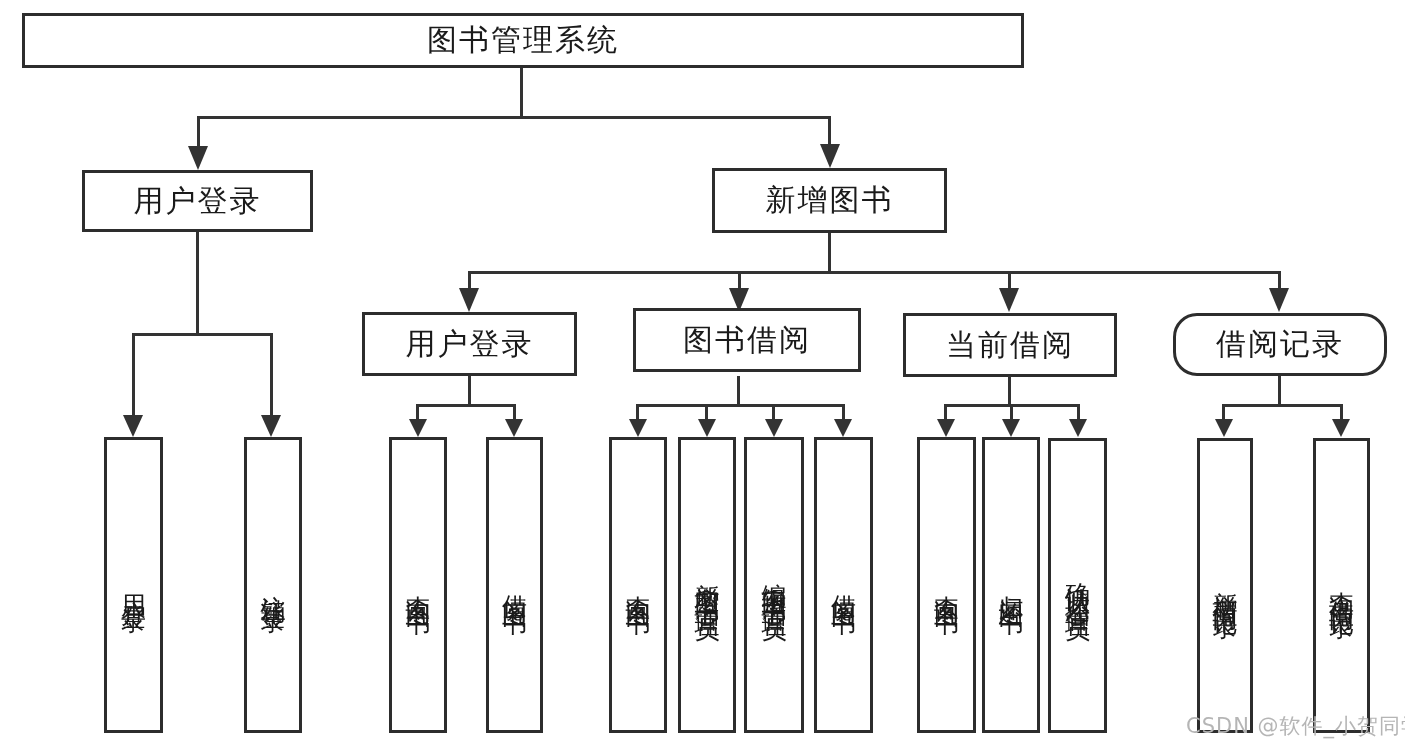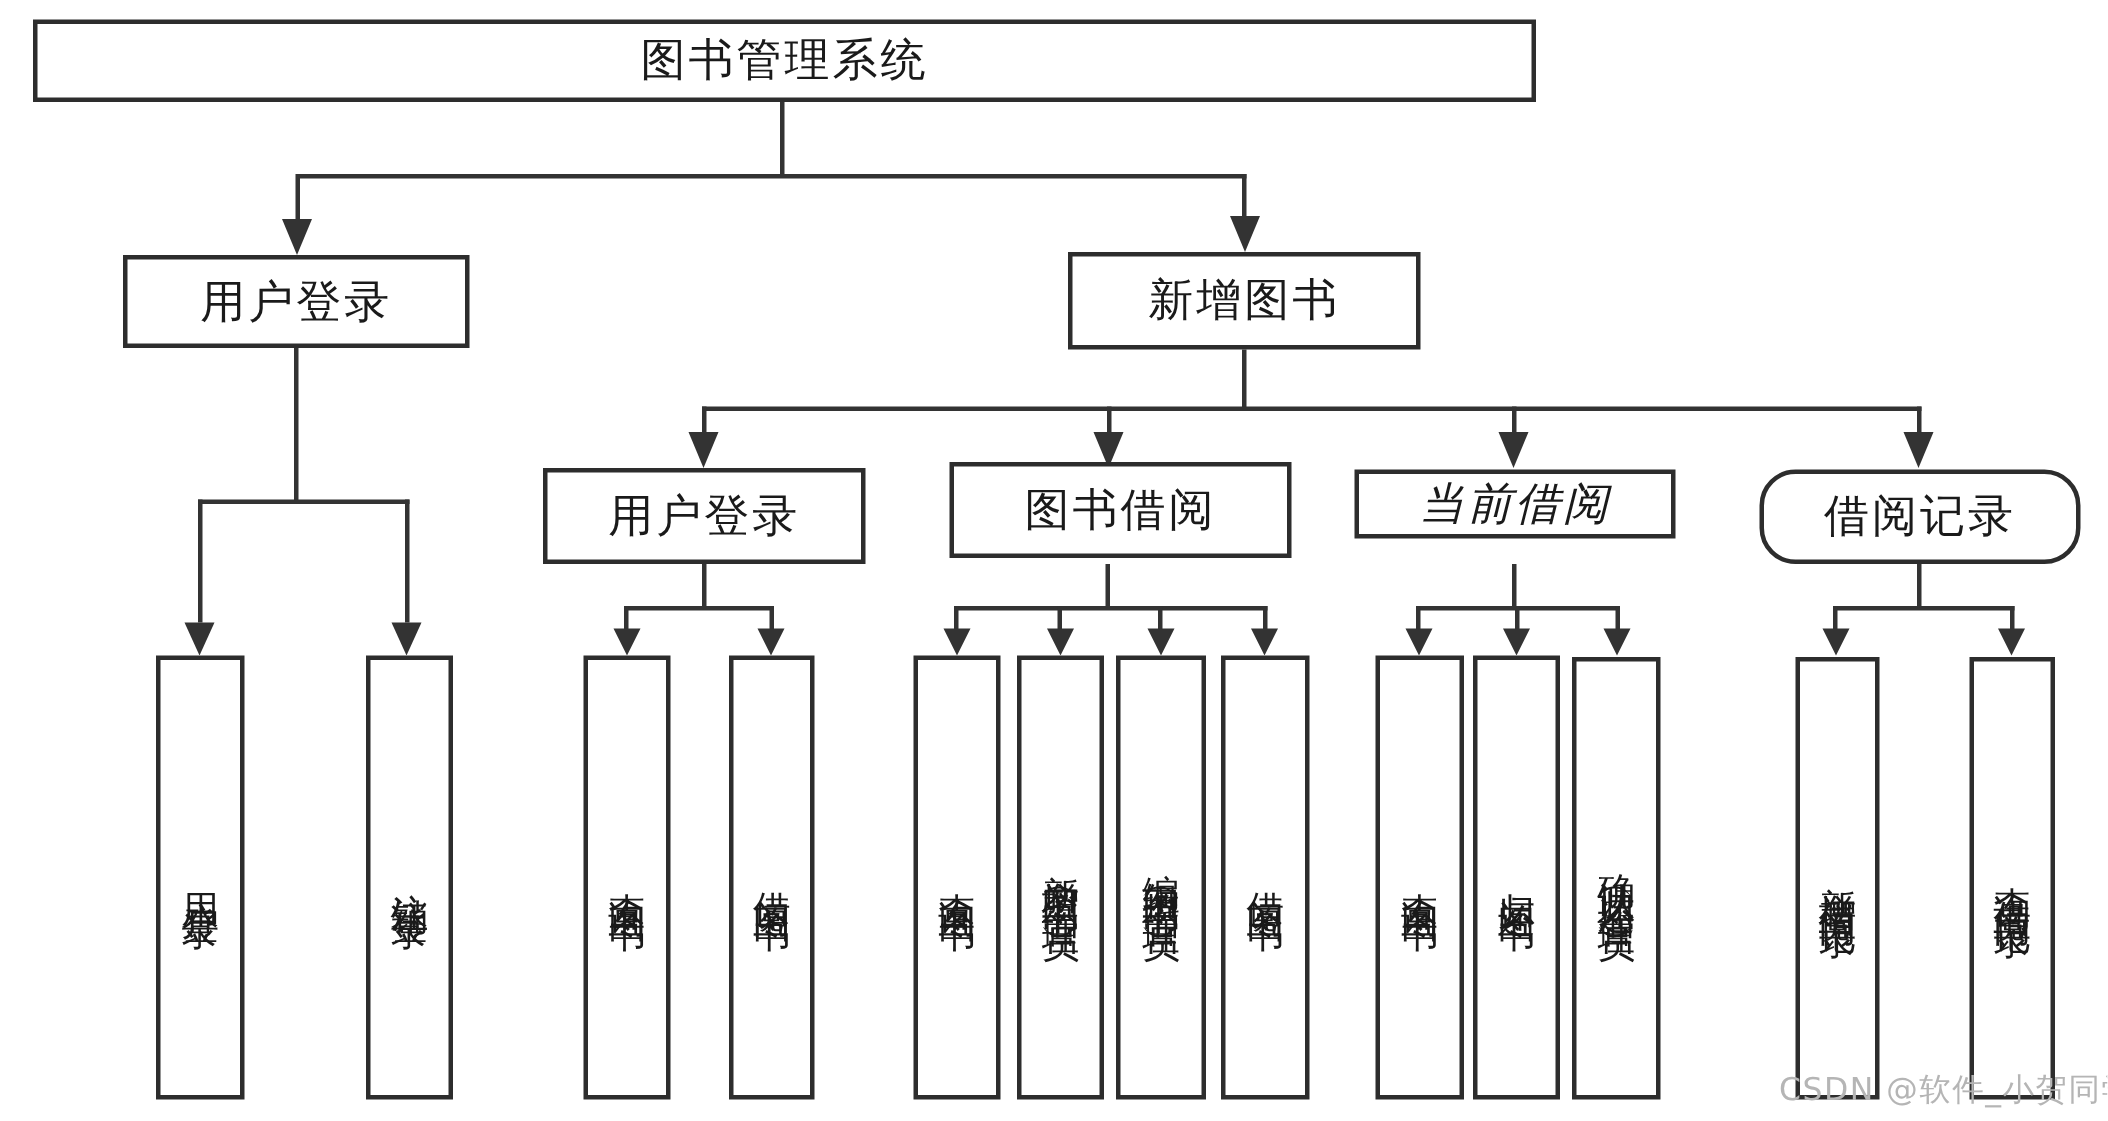--- a/index.html
+++ b/index.html
@@ -88,21 +88,21 @@
   <div class="arr arr-lg" style="left:999px;top:288px;"></div>
   <div class="vl" style="left:1278px;top:271px;height:20px;"></div>
   <div class="arr arr-lg" style="left:1269px;top:288px;"></div>
 
   <div class="box" style="left:362px;top:312px;width:215px;height:64px;">
     <span class="hlabel">用户登录</span>
   </div>
   <div class="box" style="left:633px;top:308px;width:228px;height:64px;">
     <span class="hlabel">图书借阅</span>
   </div>
-  <div class="box" style="left:903px;top:313px;width:214px;height:46px;font-style:italic;">
+  <div class="box" style="left:903px;top:313px;width:214px;height:64px;">
     <span class="hlabel">当前借阅</span>
   </div>
   <div class="box" style="left:1173px;top:313px;width:214px;height:63px;border-radius:24px;">
     <span class="hlabel">借阅记录</span>
   </div>
 
   <div class="vl" style="left:468px;top:376px;height:30px;"></div>
   <div class="hl" style="left:416px;top:404px;width:100px;"></div>
   <div class="vl" style="left:416px;top:404px;height:17px;"></div>
   <div class="arr arr-sm" style="left:409px;top:419px;"></div>

